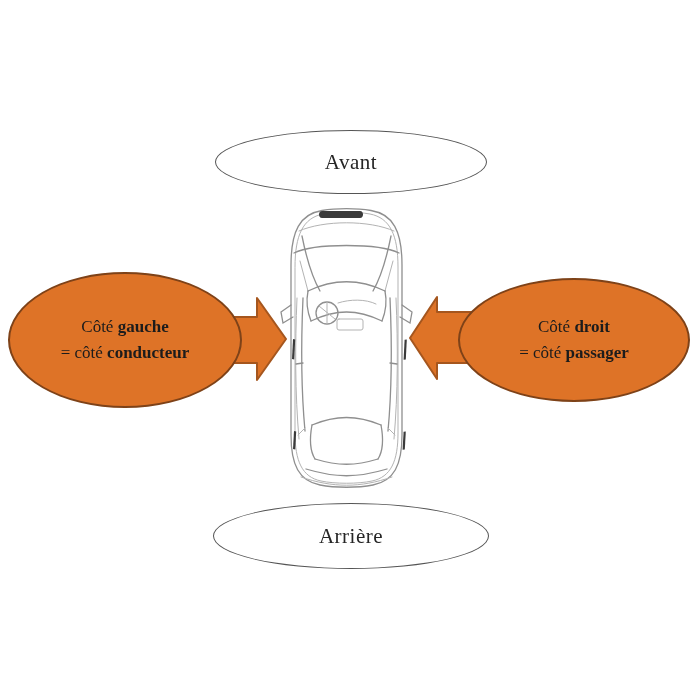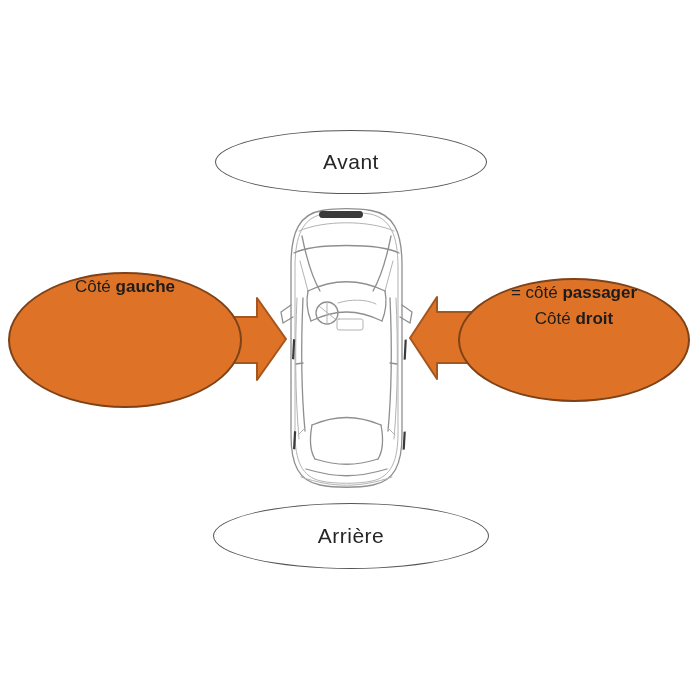--- a/index.html
+++ b/index.html
@@ -5,20 +5,21 @@
   html, body {
     margin: 0; padding: 0;
     background: #ffffff;
     font-family: "Liberation Sans", sans-serif;
   }
   #canvas {
     position: relative;
     width: 700px; height: 700px;
     background: var(--background, #ffffff);
     overflow: hidden;
+    font-family: Liberation Serif, serif;
   }
   .abs { position: absolute; }
 
   
   .outline-bubble {
     background: var(--outline-bubble-fill, #ffffff);
     border: 1.5px solid var(--outline-bubble-border, #555555);
     border-radius: 50%;
     display: flex; align-items: center; justify-content: center;
     z-index: 3;
@@ -30,21 +31,21 @@
   }
   #front-bubble  { left: 215px; top: 130px; width: 270px; height: 62px; }
   #rear-bubble   { left: 213px; top: 503px; width: 274px; height: 64px; text-align: center; }
 
   
   .orange-bubble {
     background: var(--bubble-fill, #de7327);
     border: 2px solid var(--bubble-border, #7e4218);
     border-radius: 50%;
     display: flex; flex-direction: column;
-    align-items: center; justify-content: flex-start;
+    align-items: center; justify-content: center;
     z-index: 2;
     box-sizing: border-box;
   }
   .orange-bubble .line {
     font-size: 17px;
     line-height: 26px;
     color: var(--bubble-text, #1c1c1c);
     white-space: pre;
   }
   .orange-bubble .line b { font-weight: bold; }
@@ -81,25 +82,26 @@
   <svg class="abs arrow-svg" style="left:210px; top:292px;" width="80" height="95" viewBox="0 0 80 95" aria-hidden="true">
     <polygon class="arrow-shape" points="5,25 47,25 47,6 76,47 47,88 47,71 5,71"></polygon>
   </svg>
 
   <svg class="abs arrow-svg" style="left:405px; top:292px;" width="80" height="95" viewBox="0 0 80 95" aria-hidden="true">
     <polygon class="arrow-shape" points="75,20 32,20 32,5 5,46 32,87 32,71 75,71"></polygon>
   </svg>
 
   <div id="left-bubble" class="abs orange-bubble">
     <span class="line"><span>Côté </span><b>gauche</b></span>
+    <span class="line"><span>= côté </span><b>conducteur</b></span>
   </div>
 
   <div id="right-bubble" class="abs orange-bubble">
+    <span class="line"><span>Côté </span><b>droit</b></span>
     <span class="line"><span>= côté </span><b>passager</b></span>
-    <span class="line"><span>Côté </span><b>droit</b></span>
   </div>
 
   <svg id="car-sketch" class="abs" width="146" height="292" viewBox="0 0 146 292" aria-hidden="true">
 
     <path class="sk" d="M 13,62 C 13,28 22,11 44,7.5 C 58,5 79,5 93,7.5 C 115,11 124,28 124,62
                         L 124,232 C 124,262 116,278 95,282 C 80,285 57,285 42,282 C 21,278 13,262 13,232 Z"></path>
 
     <path class="sk2" d="M 17,64 C 17,32 25,15 45,11 C 59,8.5 78,8.5 92,11 C 112,15 120,32 120,64
                          L 120,230 C 120,258 113,274 94,278 C 80,281 57,281 43,278 C 24,274 17,258 17,230 Z"></path>
 

